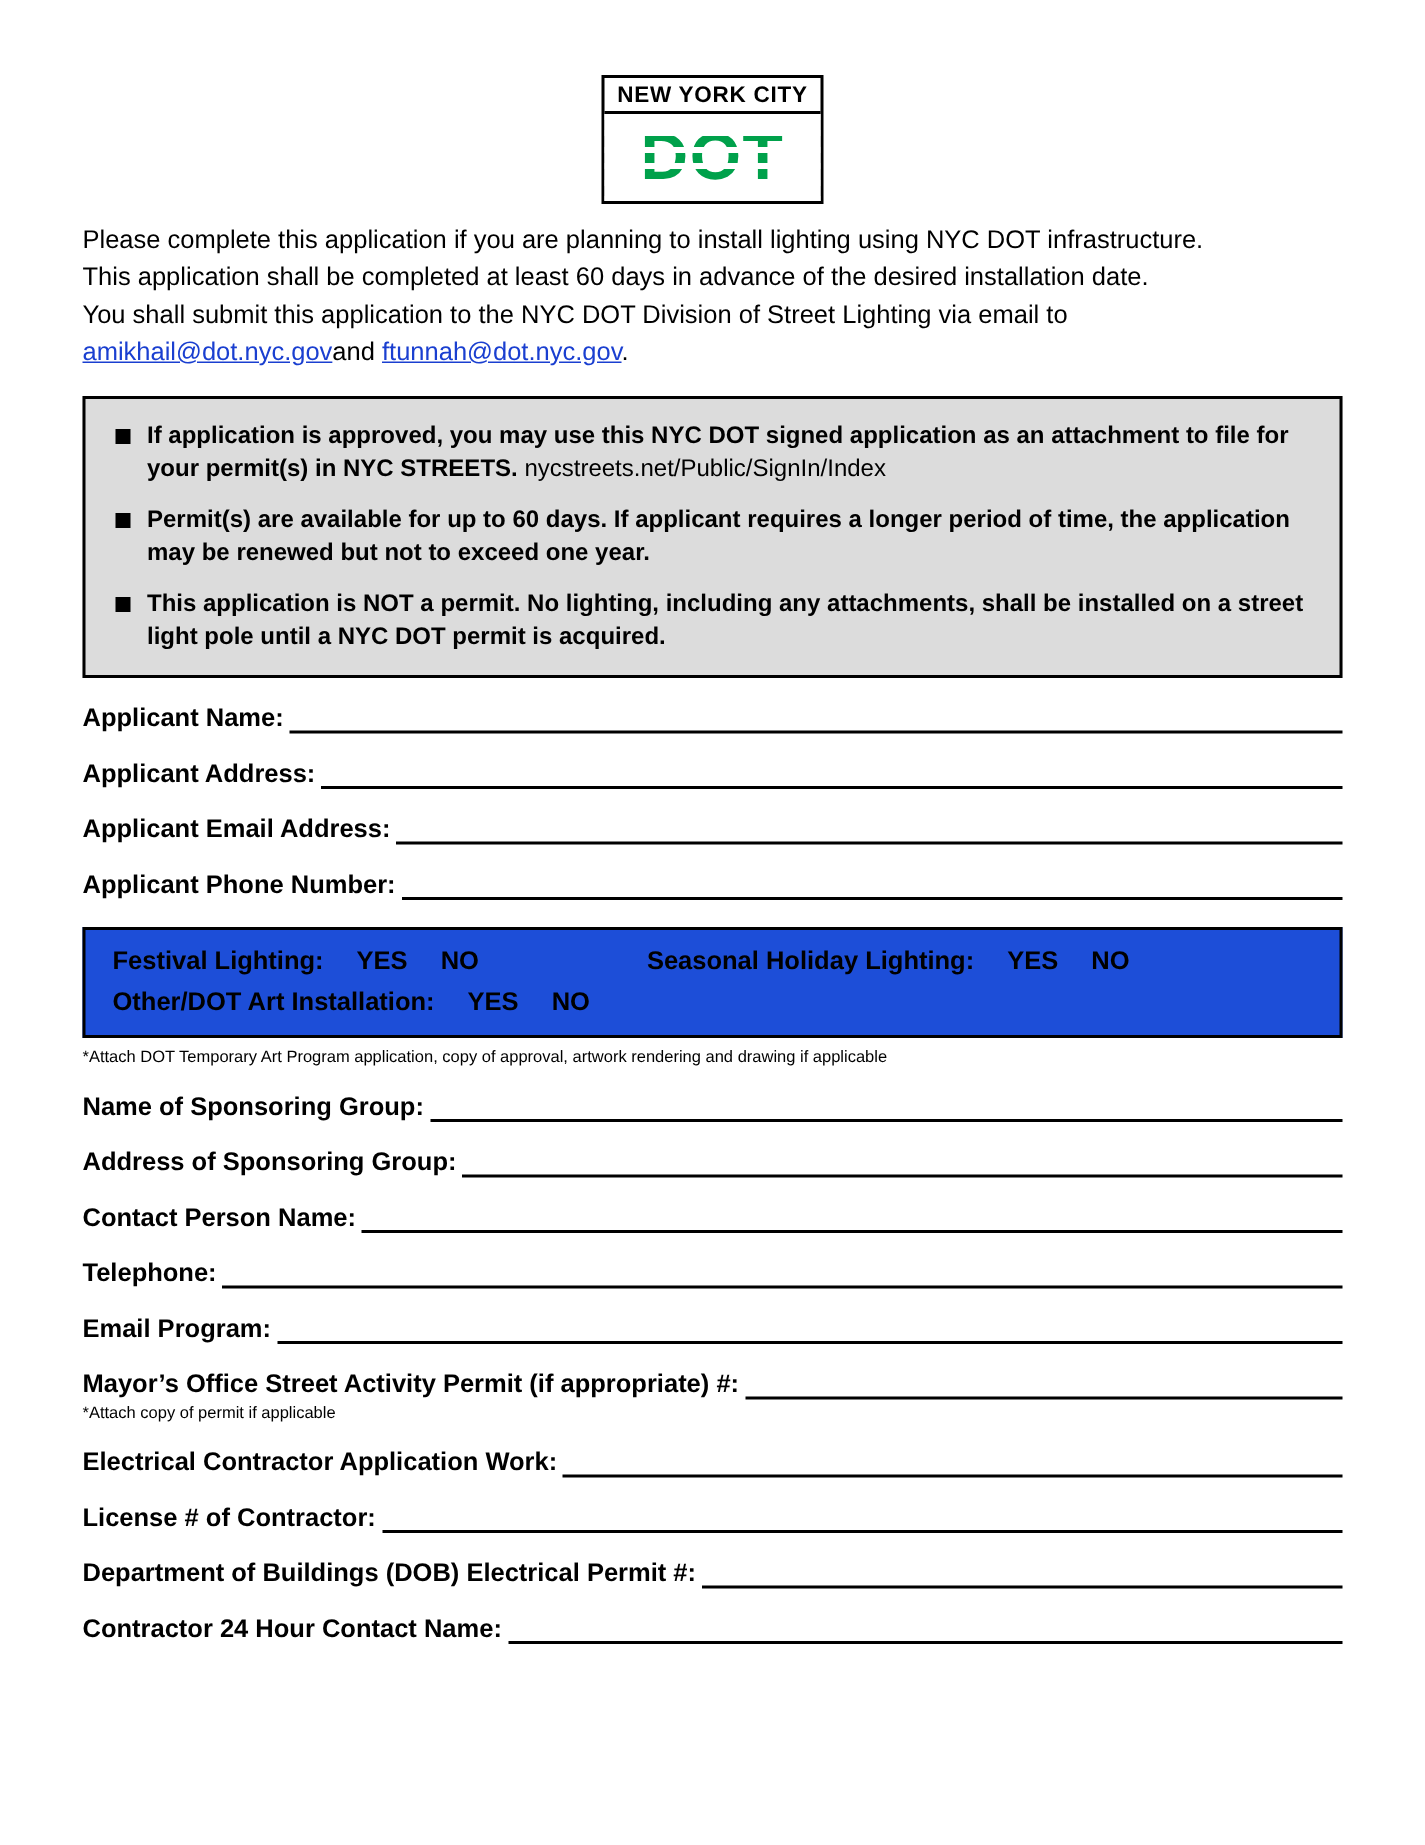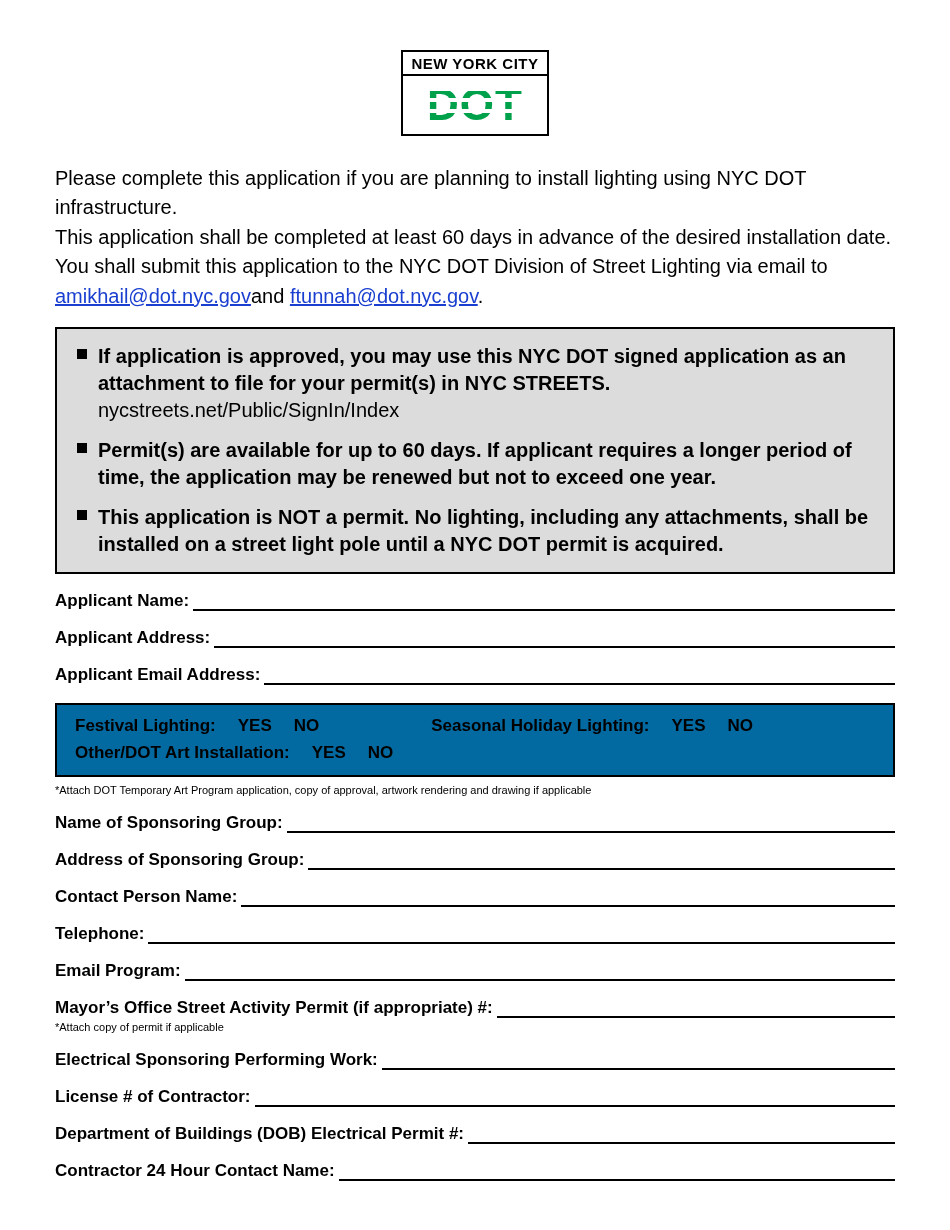--- a/index.html
+++ b/index.html
@@ -78,41 +78,41 @@
     text-align: center;
     font-size: 26.5px;
     font-weight: bold;
     line-height: 1.25;
     margin: 22px 0 0 0;
     letter-spacing: -0.2px;
   }
 
   
   .intro {
-    margin-top: 28px;
-    font-size: 20px;
+    margin-top: 12px;
+    font-size: 17px;
     line-height: 1.47;
   }
   .intro a {
     color: #1a3fd0;
   }
 
   
   .notice {
     margin-top: 16px;
     border: 2px solid #000;
     background: #dcdcdc;
     padding: 14px 16px 14px 16px;
     box-sizing: border-box;
   }
   .notice-item {
     display: flex;
     align-items: flex-start;
     margin-bottom: 13px;
-    font-size: 20px;
+    font-size: 16px;
     line-height: 1.35;
   }
   .notice-item:last-child { margin-bottom: 0; }
   .bullet-sq {
     width: 10px;
     height: 10px;
     background: #000;
     margin: 6px 11px 0 4px;
     flex: 0 0 auto;
   }
@@ -133,21 +133,21 @@
     flex: 1 1 auto;
     border-bottom: 2px solid #000;
     height: 14px;
     margin-left: 4px;
   }
 
   
   .band {
     margin-top: 18px;
     border: 2px solid #000;
-    background: #0369a1;
+    background: #1d4ed8;
     padding: 11px 18px 12px 18px;
     box-sizing: border-box;
   }
   .band-row {
     font-size: 17px;
     font-weight: bold;
     display: flex;
     align-items: center;
     margin-bottom: 7px;
   }
@@ -205,20 +205,24 @@
   <div class="field">
     <span class="label">Applicant Name:</span>
     <span class="rule"></span>
   </div>
   <div class="field">
     <span class="label">Applicant Address:</span>
     <span class="rule"></span>
   </div>
   <div class="field">
     <span class="label">Applicant Email Address:</span>
+    <span class="rule"></span>
+  </div>
+  <div class="field">
+    <span class="label">Applicant Phone Number:</span>
     <span class="rule"></span>
   </div>
 
   <div class="band">
     <div class="band-row">
       <span class="band-grp">
         <span>Festival Lighting:</span>
         <span class="opt">YES</span>
         <span class="opt">NO</span>
       </span>
@@ -261,21 +265,21 @@
     <span class="rule"></span>
   </div>
   <div class="field">
     <span class="label">Mayor’s Office Street Activity Permit (if appropriate) #:</span>
     <span class="rule"></span>
   </div>
 
   <div class="note-small tight">*Attach copy of permit if applicable</div>
 
   <div class="field">
-    <span class="label">Electrical Sponsoring Performing Work:</span>
+    <span class="label">Electrical Contractor Application Work:</span>
     <span class="rule"></span>
   </div>
   <div class="field">
     <span class="label">License # of Contractor:</span>
     <span class="rule"></span>
   </div>
   <div class="field">
     <span class="label">Department of Buildings (DOB) Electrical Permit #:</span>
     <span class="rule"></span>
   </div>

